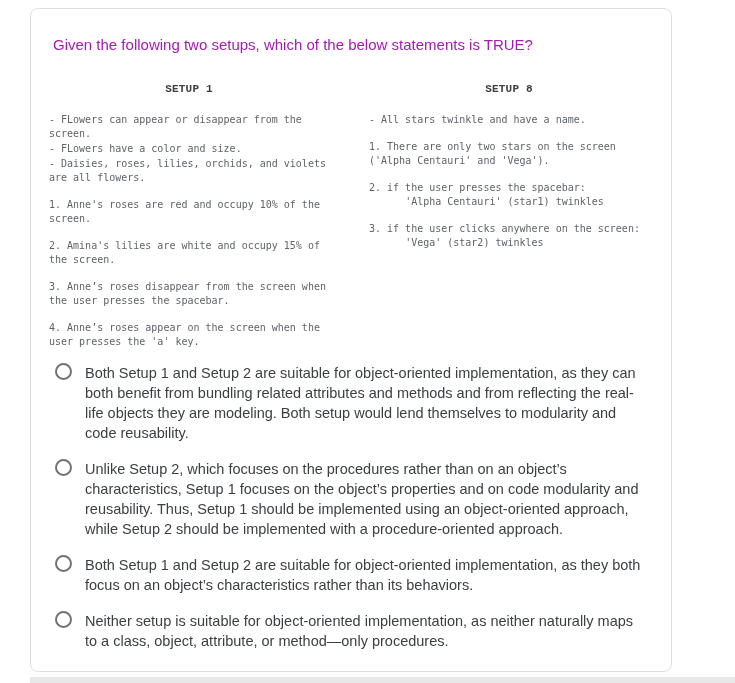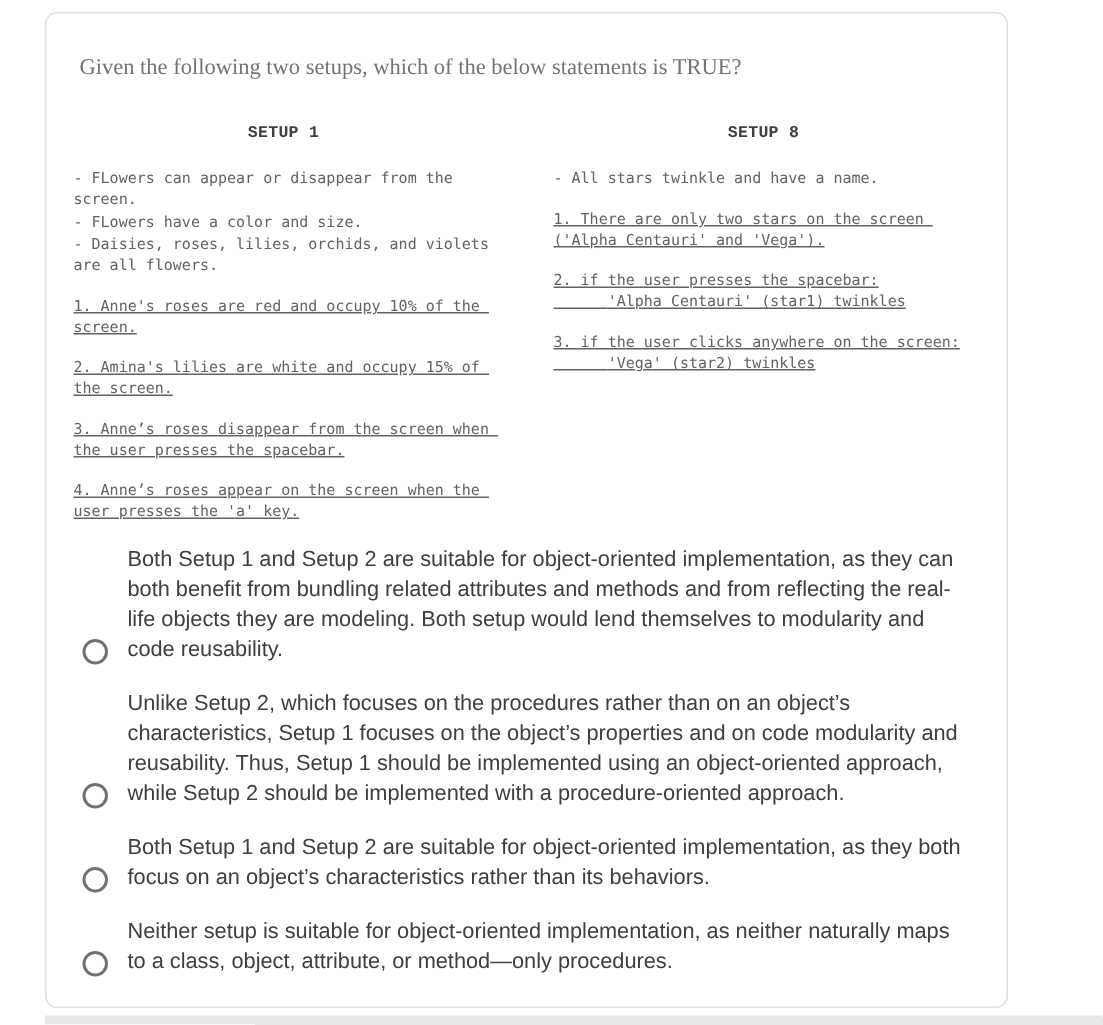--- a/index.html
+++ b/index.html
@@ -17,23 +17,22 @@
     width: 642px; height: 664px;
     background: #ffffff;
     border: 1px solid #e0e0e0;
     border-radius: 8px;
     padding: 26px 22px 20px 22px;
   }
 
   .question {
     font-size: 15px;
     line-height: 20px;
-    color: #737373;
+    color: #a21caf;
     padding-left: 0px;
-    font-family: Liberation Serif, serif;
   }
 
   .setups {
     display: flex;
     gap: 40px;
     margin-top: 28px;
     margin-left: -4px;
   }
   .setup-col { width: 290px; }
   .setup-title {
@@ -47,29 +46,29 @@
   }
   .mono {
     font-family: "DejaVu Sans Mono", "Liberation Mono", monospace;
     font-size: 10px;
     line-height: 14px;
     color: #5f6368;
     white-space: pre-wrap;
     word-wrap: break-word;
   }
   p.bullet { margin: 0 0 1px 0; }
-  p.item   { margin: 13px 0 0 0; text-decoration: underline; }
+  p.item   { margin: 13px 0 0 0; }
 
   .options {
     margin-top: 14px;
     padding-left: 2px;
   }
   .option {
     display: flex;
-    align-items: flex-end;
+    align-items: flex-start;
     margin-bottom: 16px;
     cursor: pointer;
   }
   .radio {
     flex: 0 0 auto;
     width: 17px; height: 17px;
     border: 2px solid #6f7378;
     border-radius: 50%;
     background: #ffffff;
     margin-right: 13px;

